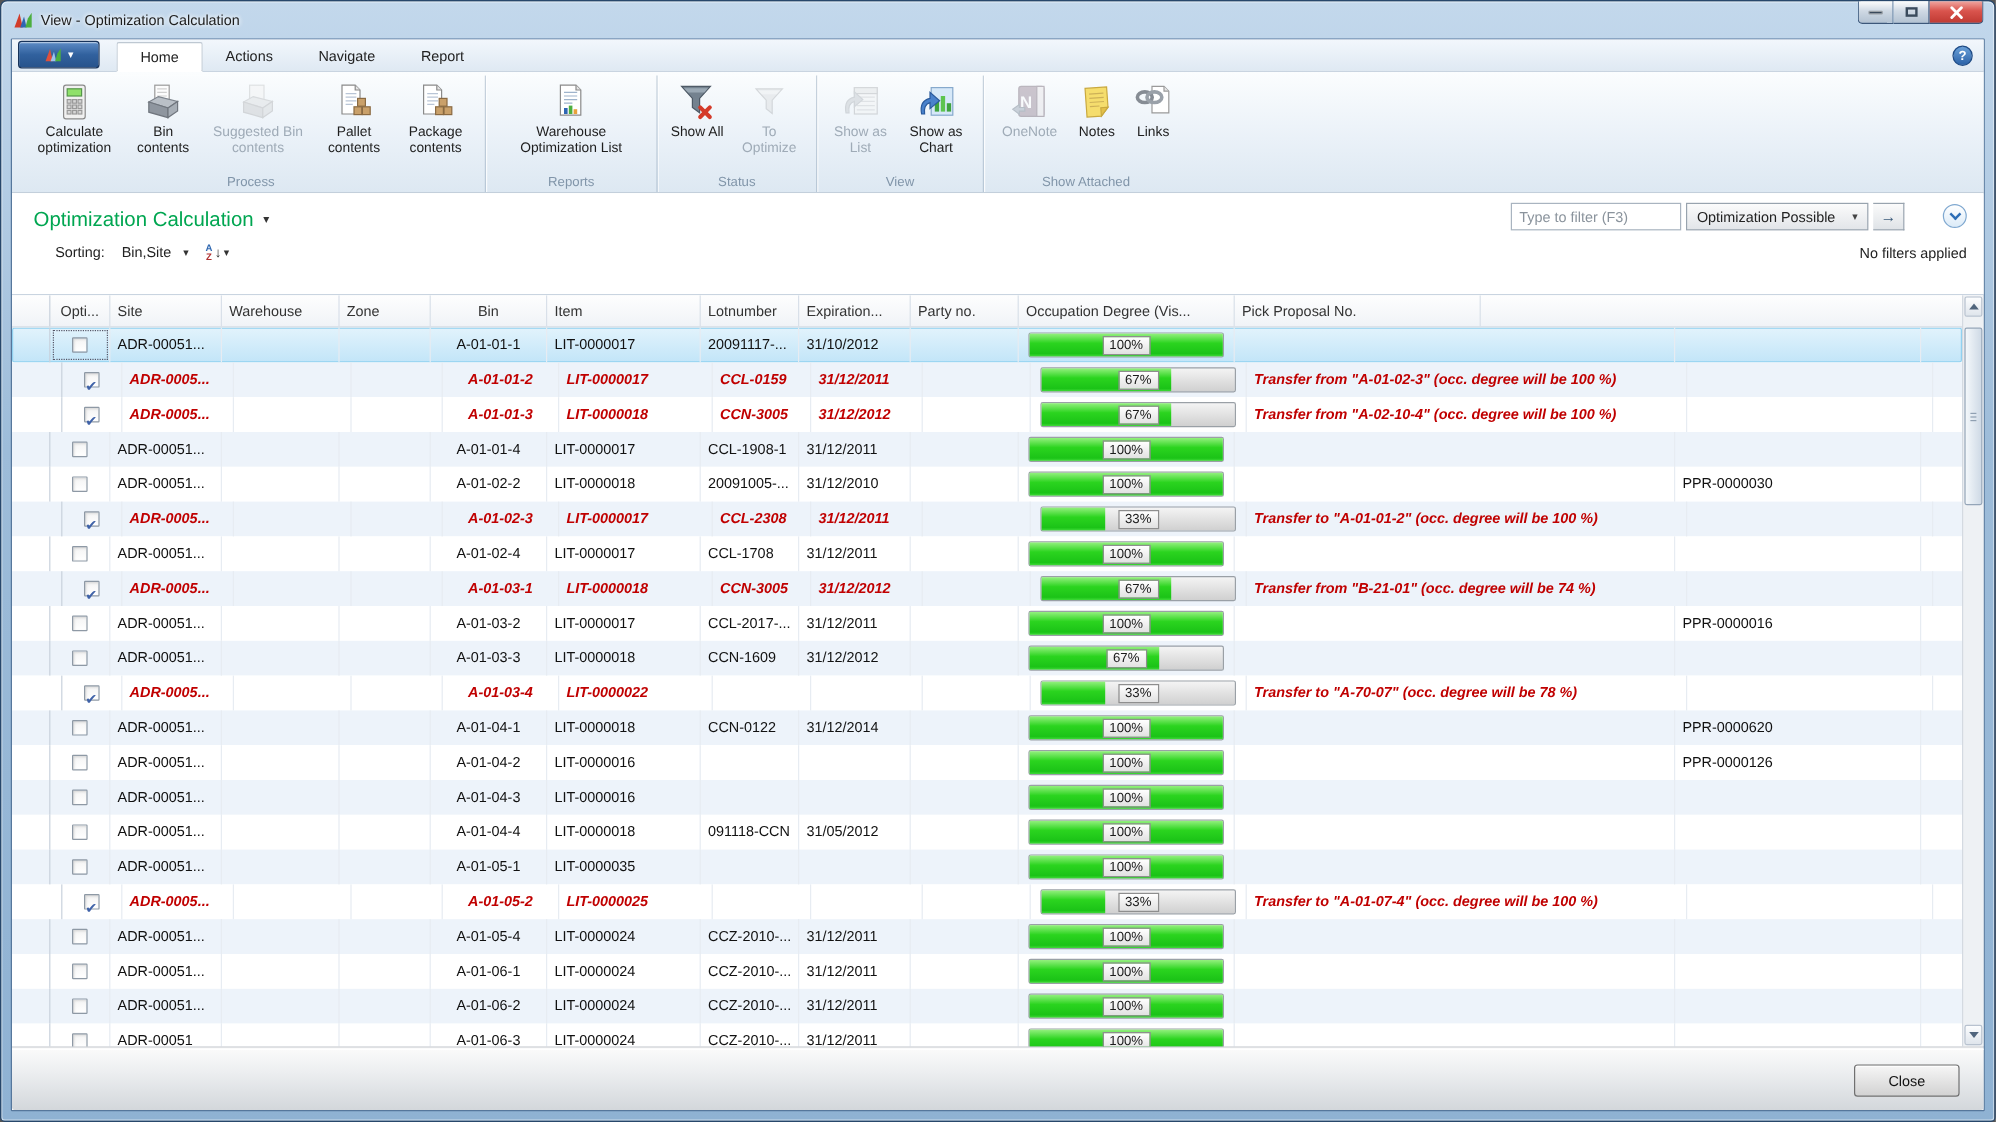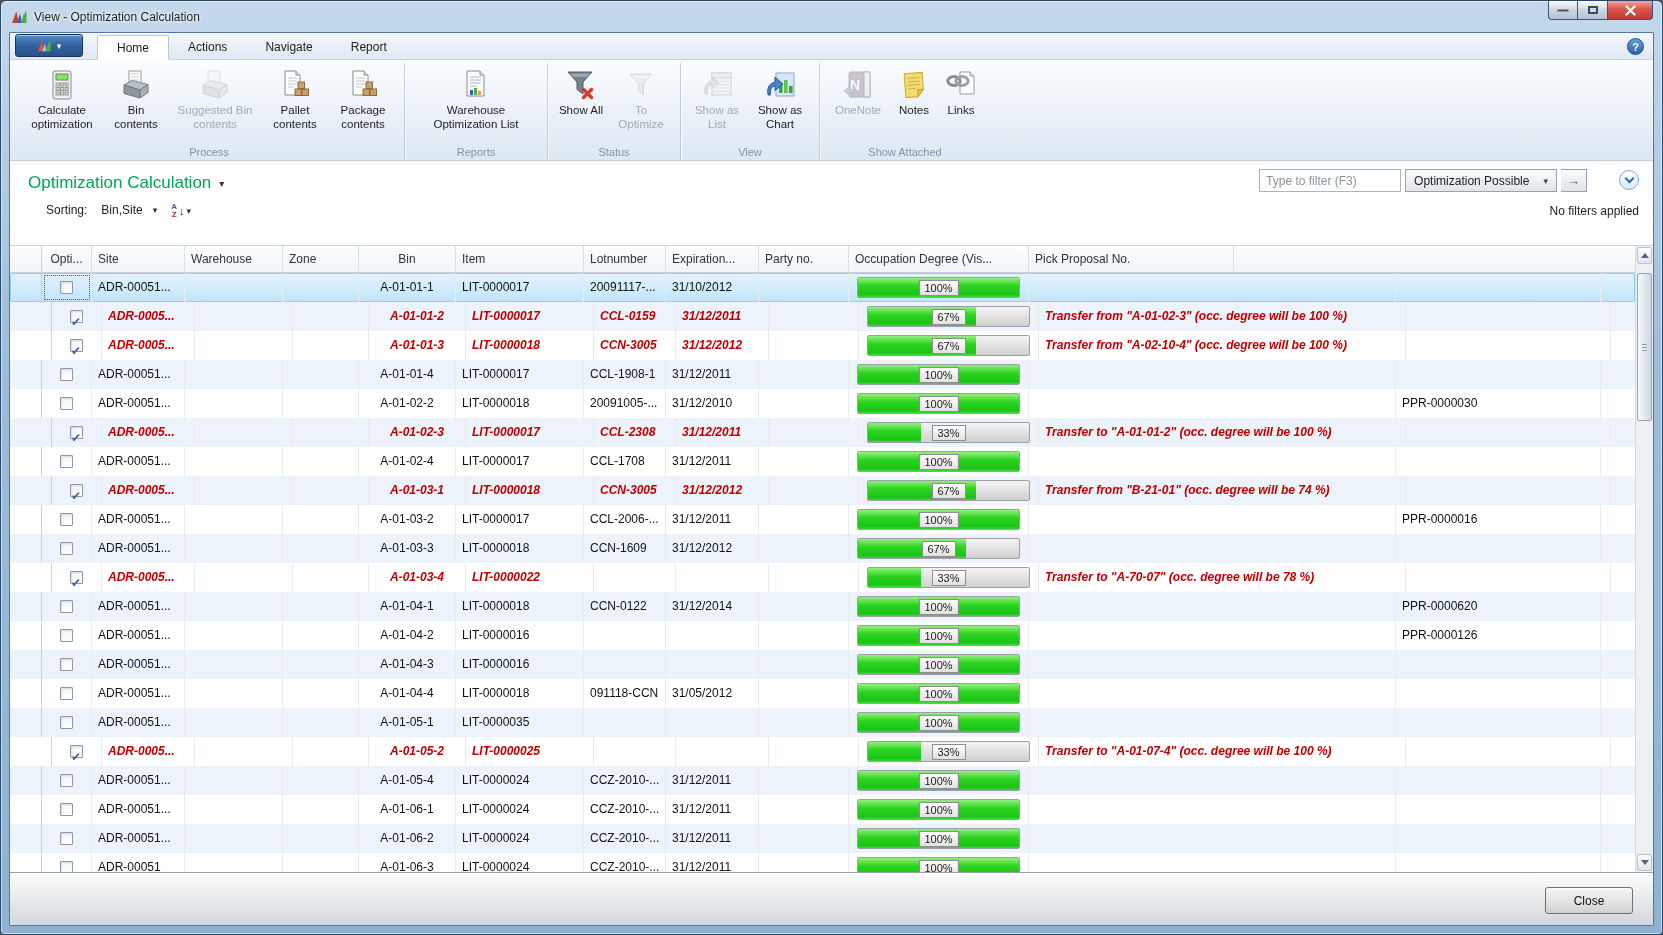--- a/index.html
+++ b/index.html
@@ -579,21 +579,21 @@
             <div class="row">
     <div class="cell c-sel"></div>
     <div class="cell c-opt">
                 <span class="checkbox"></span>
               </div>
     <div class="cell c-site">ADR-00051...</div>
     <div class="cell c-wh"></div>
     <div class="cell c-zone"></div>
     <div class="cell c-bin">A-01-03-2</div>
     <div class="cell c-item">LIT-0000017</div>
-    <div class="cell c-lot">CCL-2006-...</div>
+    <div class="cell c-lot">CCL-2017-...</div>
     <div class="cell c-exp">31/12/2011</div>
     <div class="cell c-party"></div>
     <div class="cell c-occ">
       <span class="bar">
                   <span class="fill" style="width: 100%;"></span>
                   <span class="pct">100%</span>
                 </span>
     </div>
     <div class="cell c-sugg"></div>
     <div class="cell c-pick">PPR-0000016</div>

